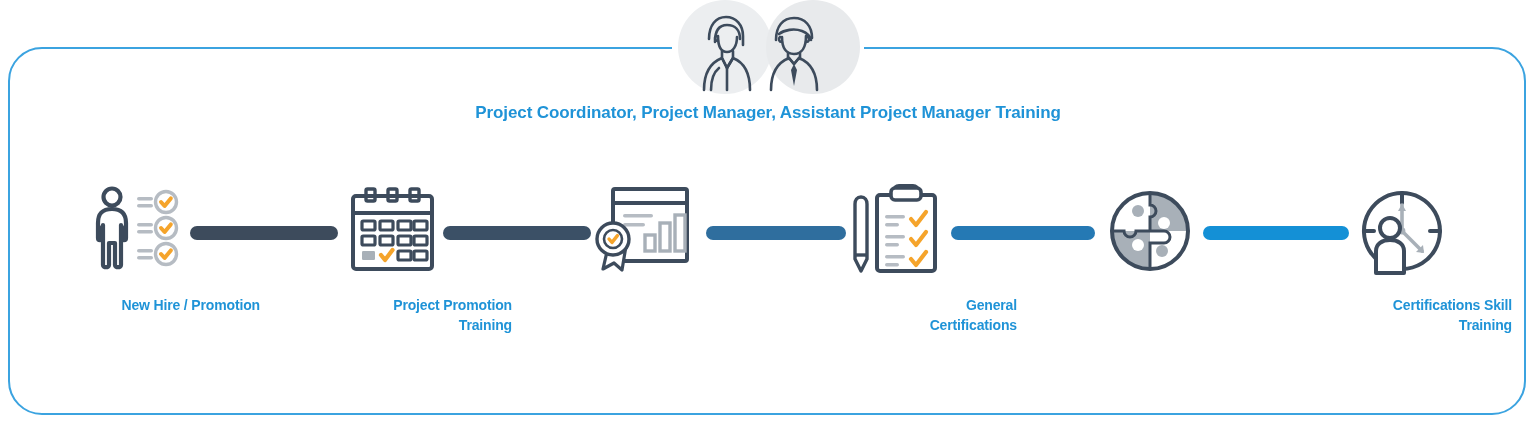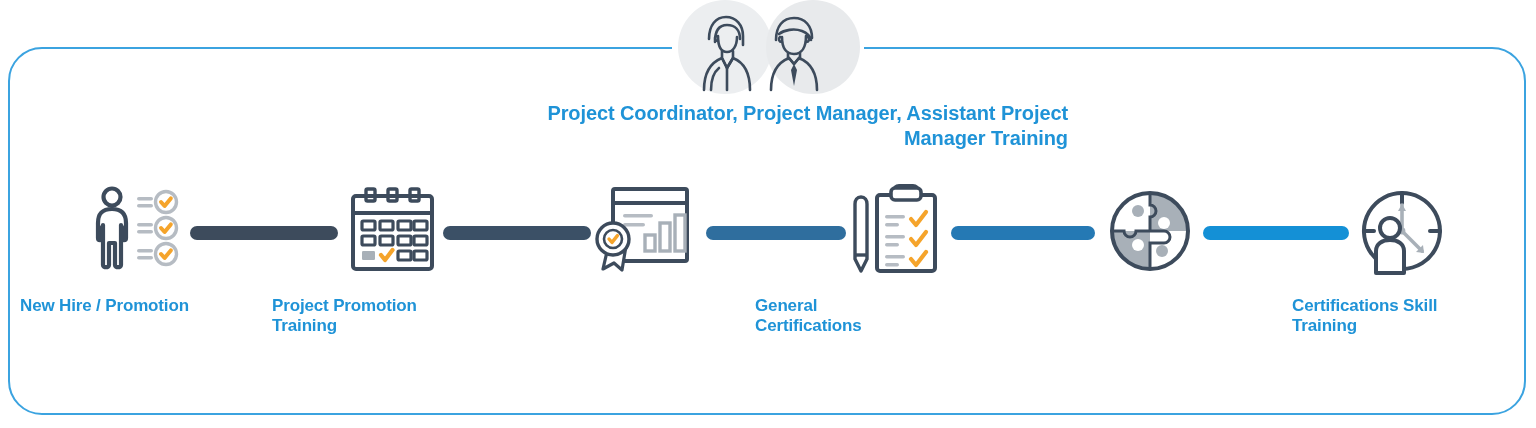--- a/index.html
+++ b/index.html
@@ -43,23 +43,23 @@
   }
   .av-circle.a{left:0;top:0;}
   .av-circle.b{left:88px;top:0;background:#e8eaec;}
   .av-svg{position:absolute;top:0;left:0;width:182px;height:94px;}
 
   
   .header-title{
     position:absolute;
     left:468px; top:101px;
     width:600px;
-    text-align:right;
+    text-align:center;
     color:#1f93d7;
-    font-size:20px;
+    font-size:17px;
     font-weight:bold;
     line-height:24.5px;
     letter-spacing:-0.1px;
   }
 
   
   .track{
     position:absolute;
     left:0; top:183px;
     width:1536px; height:100px;
@@ -75,23 +75,23 @@
   .connector{
     position:absolute;
     height:14px;
     top:43px;
     border-radius:7px;
   }
 
   
   .label{
     position:absolute;
-    text-align:left;
+    text-align:right;
     color:#1f93d7;
-    font-size:17px;
+    font-size:14px;
     font-weight:bold;
     line-height:19.6px;
     letter-spacing:-0.15px;
     white-space:pre-line;
     top:296px;
   }
 </style>
 </head>
 <body>
 
@@ -324,18 +324,18 @@
             <path d="M24 90 L24 68 C24 61 30 57 38 57 C46 57 52 61 52 68 L52 90 Z"></path>
           </g>
         </g>
       </svg>
     </div>
   </div>
 
   <div class="label" style="left:20px;width:240px;">New Hire / Promotion</div>
   <div class="label" style="left:272px;width:240px;">Project Promotion
 Training</div>
-  <div class="label" style="left:755px;width:240px;">General
+  <div class="label" style="left:777px;width:240px;">General
 Certifications</div>
   <div class="label" style="left:1292px;width:220px;">Certifications Skill
 Training</div>
 
 </div>
 
 </body></html>

